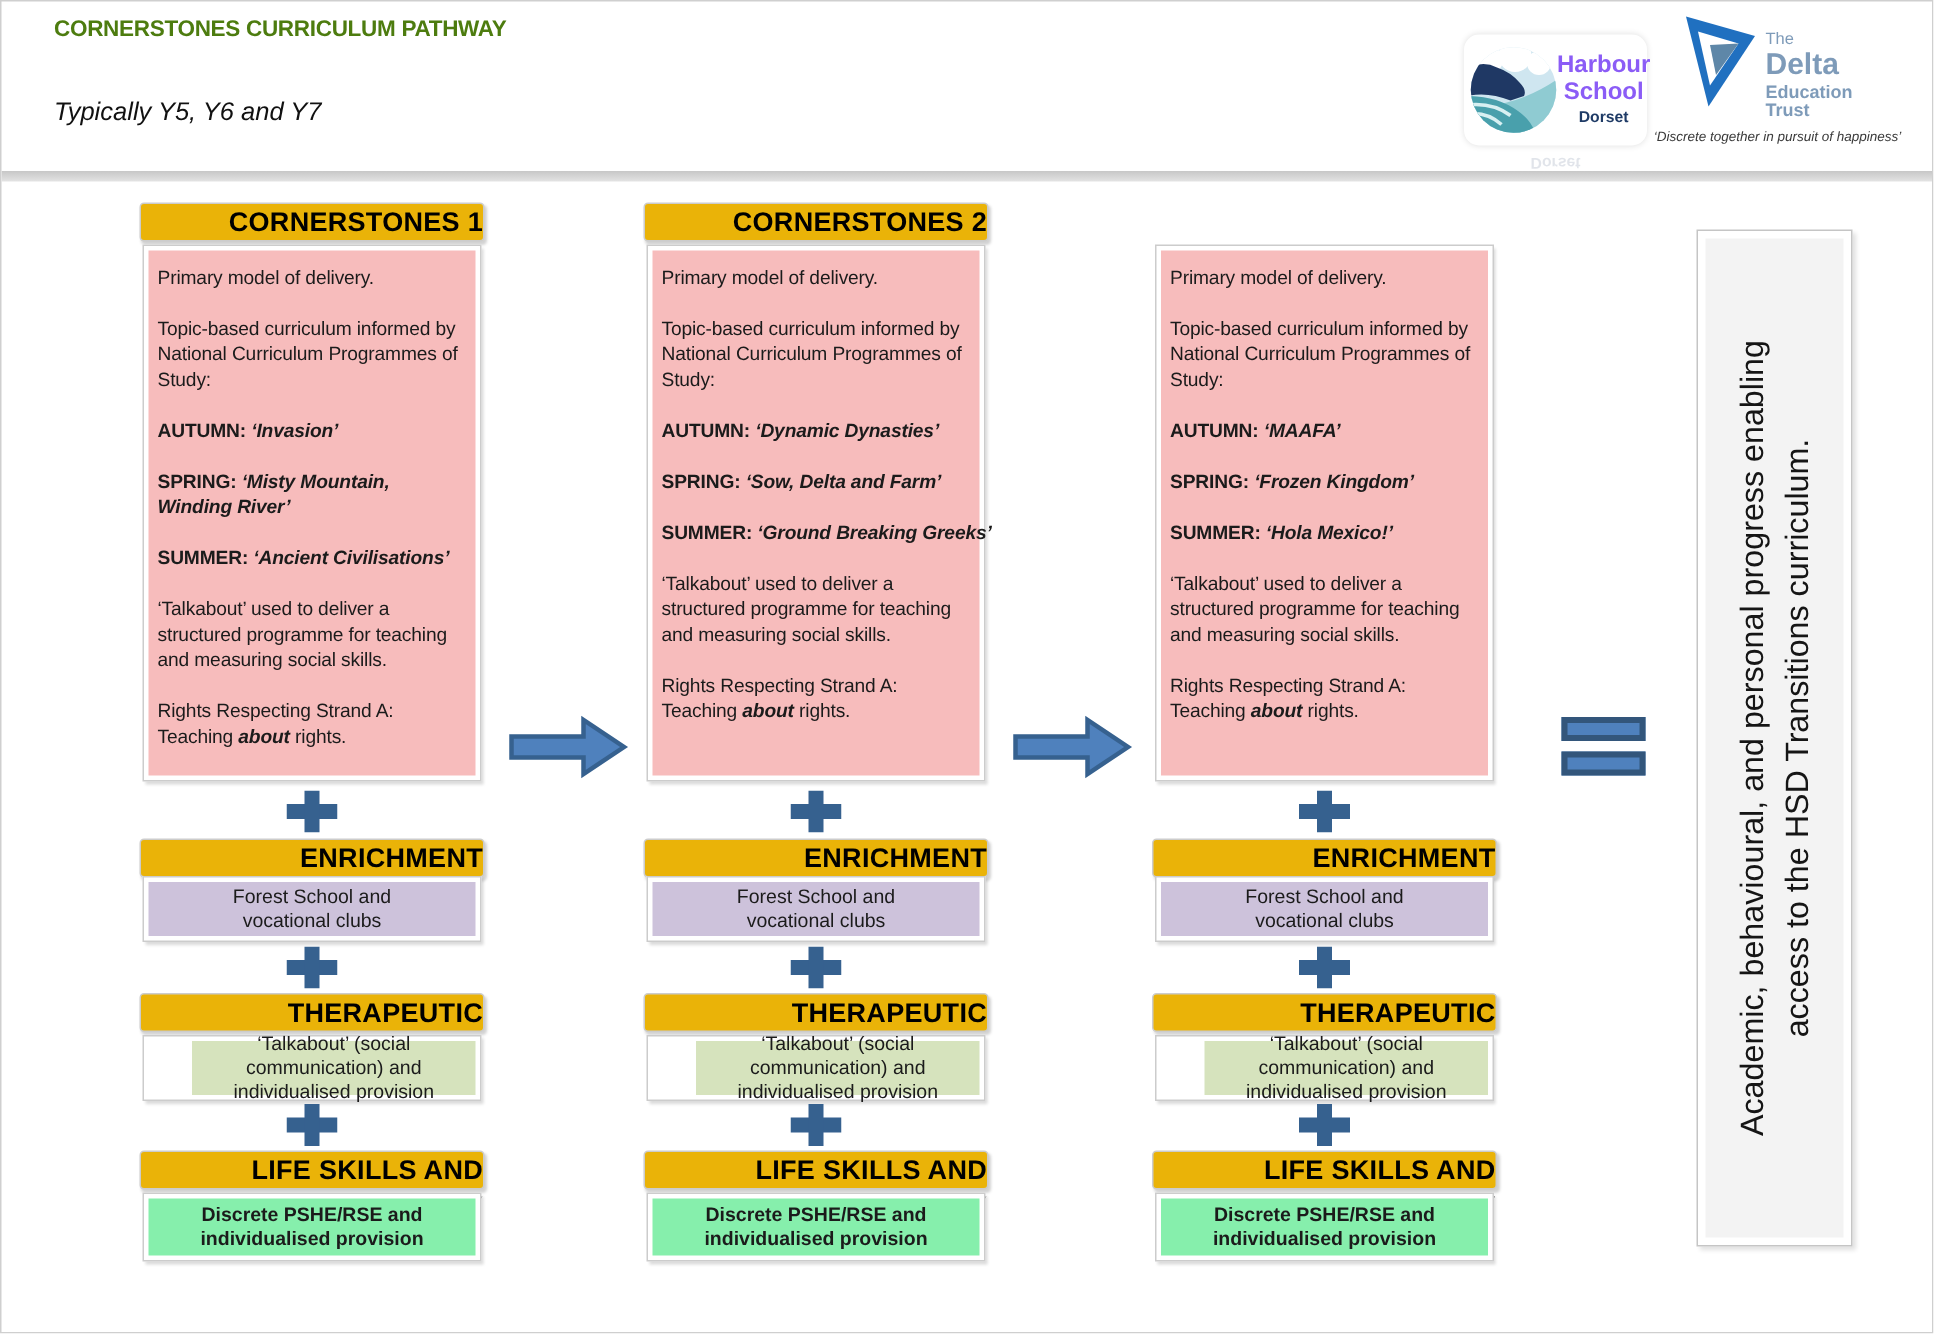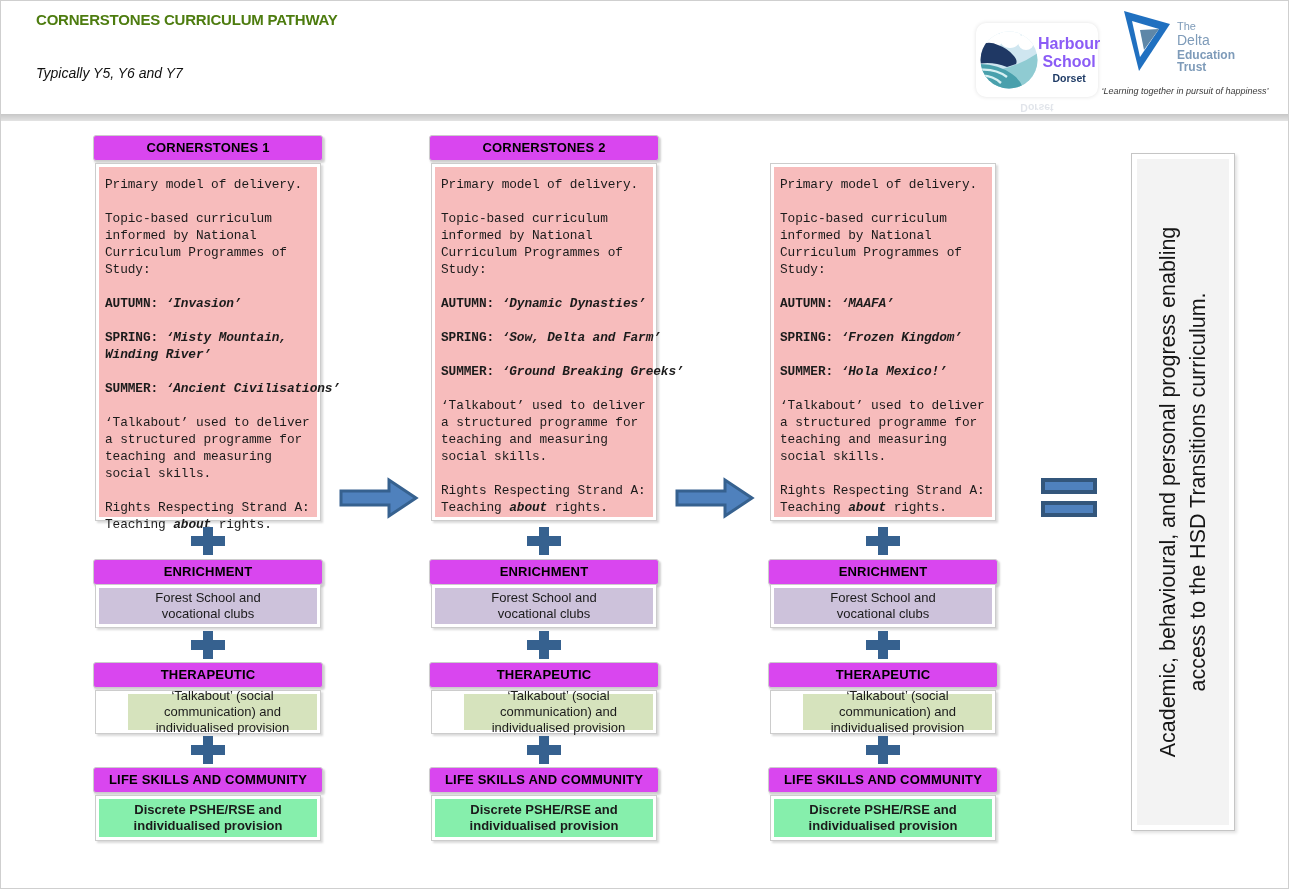--- a/index.html
+++ b/index.html
@@ -1,63 +1,63 @@
 <!DOCTYPE html>
 <html><head>
 <meta charset="utf-8">
 <style>
   html,body{margin:0;padding:0;background:#fff;}
   .page{position:relative;width:1289px;height:889px;background:#fff;border:1px solid #cfcfcf;
         box-sizing:border-box;font-family:"Liberation Sans",sans-serif;color:#1b1b1b;overflow:hidden;}
 
   
   .title{position:absolute;left:35px;top:10px;font-size:15px;font-weight:bold;letter-spacing:-.2px;color:#4d7c0f;}
-  .subtitle{position:absolute;left:35px;top:64px;font-size:14px;font-style:italic;color:#111;}
+  .subtitle{position:absolute;left:35px;top:64px;font-size:17px;font-style:italic;color:#111;}
   .separator{position:absolute;left:0;top:113px;width:100%;height:7px;
              background:linear-gradient(#c7c7c7,#e3e3e3);}
 
   .harbour-card{position:absolute;left:975px;top:22px;width:122px;height:74px;background:#fff;
                 border-radius:10px;box-shadow:0 0 4px rgba(0,0,0,.12);display:flex;align-items:center;}
   .harbour-circle{margin-left:4px;flex:0 0 auto;}
   .harbour-text{flex:1;text-align:center;line-height:1;}
   .harbour-l1{font-size:16px;font-weight:bold;color:#8b5cf6;margin-bottom:2px;}
   .harbour-l3{font-size:10.5px;font-weight:bold;color:#1f3b66;margin-top:3px;}
   .harbour-reflection{position:absolute;left:975px;top:97px;width:122px;height:16px;opacity:.13;
                       transform:scaleY(-1);text-align:center;font-size:10.5px;font-weight:bold;color:#1f3b66;overflow:hidden;}
 
   .delta-logo{position:absolute;left:1116px;top:8px;width:150px;height:72px;display:flex;}
   .delta-tri{flex:0 0 auto;}
   .delta-text{margin-left:4px;margin-top:12px;line-height:1;color:#7e9bb9;}
   .delta-the{font-size:11px;margin-bottom:1px;}
-  .delta-name{font-size:14px;font-weight:normal;margin-bottom:2px;}
+  .delta-name{font-size:20px;font-weight:bold;margin-bottom:2px;}
   .delta-edu{font-size:12px;font-weight:bold;}
   .delta-tagline{position:absolute;left:1100px;top:85px;width:168px;text-align:center;
                  font-size:9px;font-style:italic;color:#3a3a3a;}
 
   
   .col{position:absolute;top:134px;width:230px;height:710px;}
   .col-1{left:92px}.col-2{left:428px}.col-3{left:767px}
 
-  .sec-hdr{position:absolute;left:0;right:0;height:24px;background:#d946ef;border:1px solid #cccccc;
-           border-radius:3px;font-size:13px;font-weight:bold;text-align:center;line-height:24px;
+  .sec-hdr{position:absolute;left:0;right:0;height:24px;background:#eab308;border:1px solid #cccccc;
+           border-radius:3px;font-size:18px;font-weight:bold;text-align:right;line-height:24px;
            letter-spacing:.2px;color:#000;box-shadow:1.5px 2px 2px rgba(0,0,0,.18);}
   .hdr-top{top:0;}
   .hdr-enr{top:424px;}
   .hdr-ther{top:527px;}
   .hdr-ls{top:632px;}
 
   .wrap{position:absolute;left:2px;right:2px;background:#fff;border:1px solid #cccccc;
         padding:3px;box-sizing:border-box;box-shadow:1.5px 2px 2px rgba(0,0,0,.15);}
   .wrap-pink{top:28px;height:358px;}
   .wrap-enr{top:449px;height:44px;}
   .wrap-ther{top:555px;height:44px;padding-left:32px;}
   .wrap-ls{top:660px;height:46px;}
 
   .fill{width:100%;height:100%;box-sizing:border-box;}
-  .pink{background:#f7bcbc;padding:9px 6px;font-size:12.8px;line-height:17px;letter-spacing:-.1px;font-family:Liberation Mono, monospace;}
+  .pink{background:#f7bcbc;padding:9px 6px;font-size:12.8px;line-height:17px;letter-spacing:-.1px;}
   .pink p{margin:0 0 17px 0;}
   .pink p.season{white-space:nowrap;}
   .pink p.wraps{white-space:normal;}
   .pink i{font-weight:600;}
   .cfill{display:flex;align-items:center;justify-content:center;text-align:center;
          font-size:13px;line-height:16px;}
   .purple{background:#cdc2db;}
   .green{background:#d6e3bd;}
   .blue{background:#86efac;font-weight:bold;}
   .w150{max-width:150px;}
@@ -122,21 +122,21 @@
       <polygon points="7,2 53,15 22,62" fill="#2070c0"></polygon>
       <polygon points="15,12 42,20 23,48" fill="#ffffff"></polygon>
       <polygon points="23,21 42,20 27,41" fill="#5e87a8"></polygon>
     </svg>
     <div class="delta-text">
       <div class="delta-the">The</div>
       <div class="delta-name">Delta</div>
       <div class="delta-edu">Education Trust</div>
     </div>
   </div>
-  <div class="delta-tagline">‘Learning together in pursuit of happiness’</div>
+  <div class="delta-tagline">‘Discrete together in pursuit of happiness’</div>
 
   <div class="separator"></div>
 
   <div class="col col-1">
     <div class="sec-hdr hdr-top">CORNERSTONES 1</div>
     <div class="wrap wrap-pink">
       <div class="fill pink">
         <p>Primary model of delivery.</p>
         <p>Topic-based curriculum informed by National Curriculum Programmes of Study:</p>
         <p class="season"><b>AUTUMN:</b> <i>‘Invasion’</i></p>

